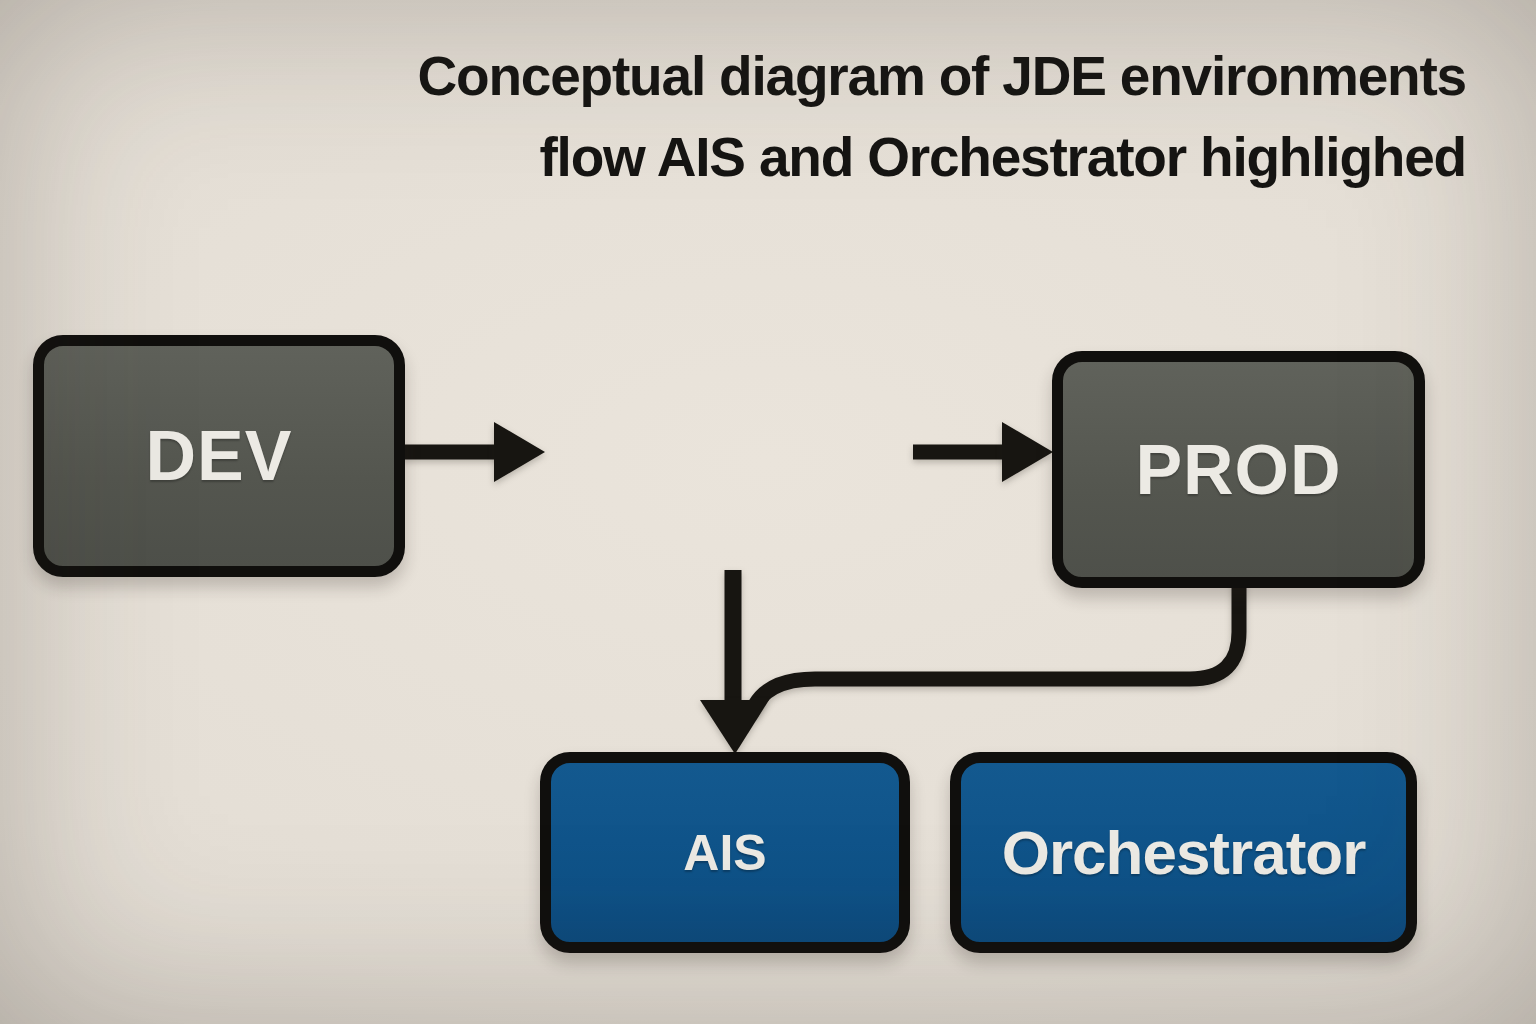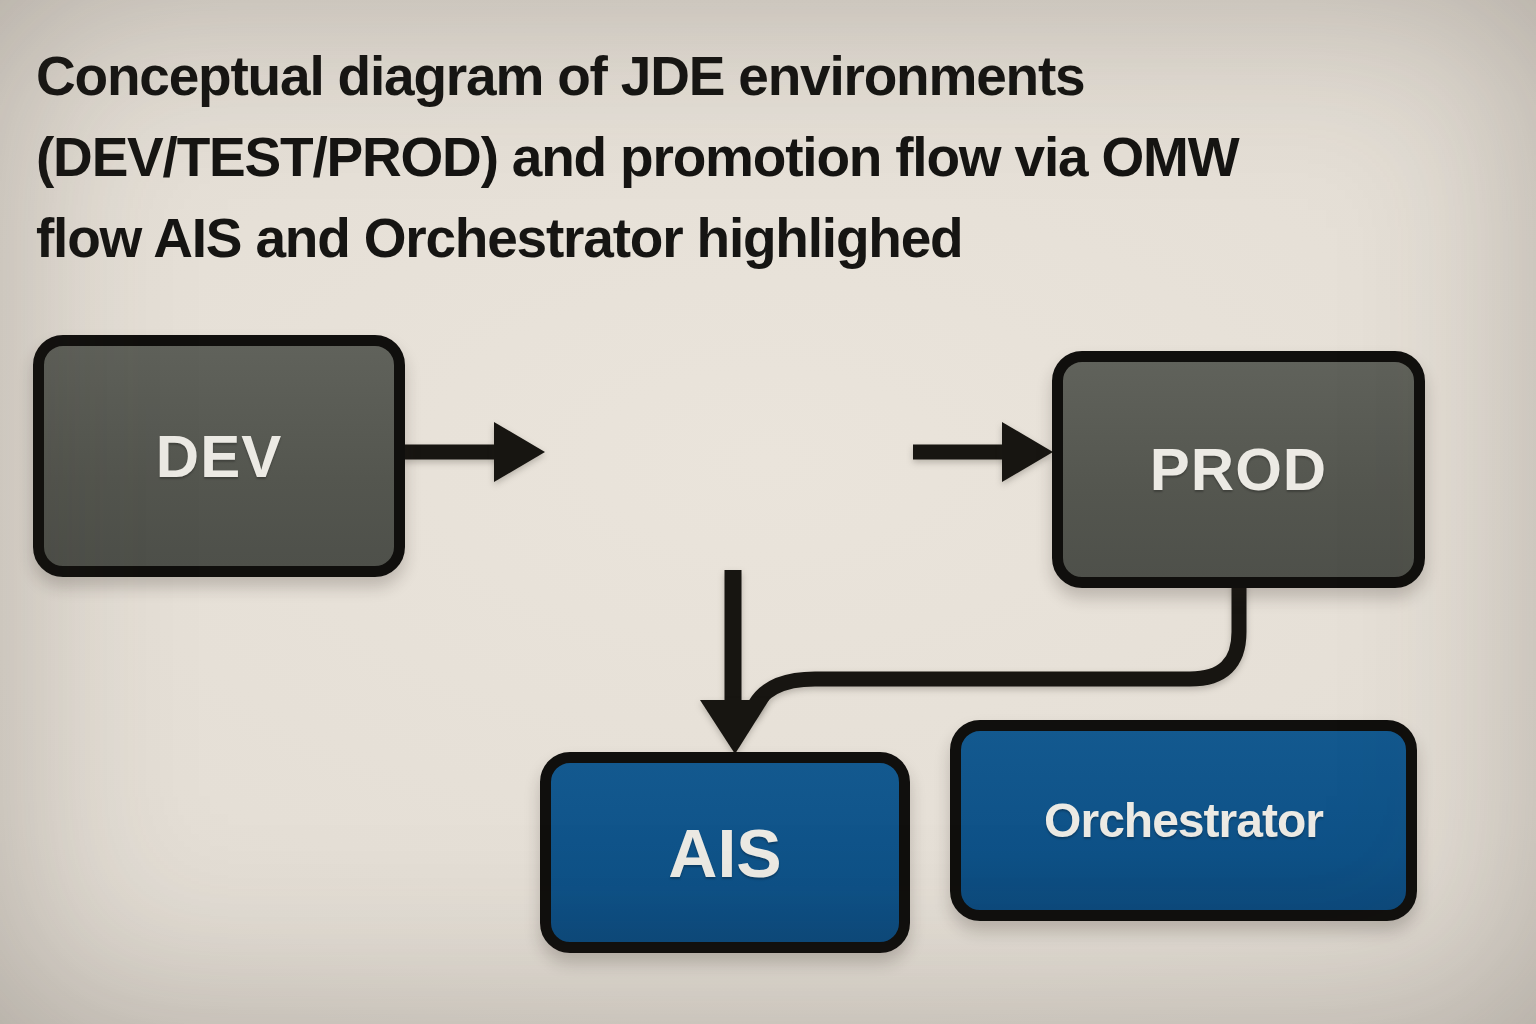--- a/index.html
+++ b/index.html
@@ -14,20 +14,21 @@
   *{margin:0;padding:0;box-sizing:border-box;}
   html,body{width:1536px;height:1024px;overflow:hidden;}
   body{
     font-family:"Liberation Sans", sans-serif;
     background:var(--background);
   }
   .stage{
     position:relative;
     width:1536px;height:1024px;
     background:radial-gradient(ellipse 120% 95% at 50% 45%, #eae4db 0%, #e4ded5 55%, #d2ccc4 100%);
+    text-align:right;
   }
   .stage::after{
     content:"";
     position:absolute;inset:0;
     box-shadow:inset 0 0 190px rgba(55,46,38,0.28);
     pointer-events:none;
   }
   .title{
     position:absolute;
     left:36px;top:36px;
@@ -44,47 +45,46 @@
     display:flex;align-items:center;justify-content:center;
     border:11px solid var(--box-border);
     border-radius:30px;
     color:var(--box-text);
     font-weight:bold;
     box-shadow:0 10px 16px rgba(40,34,26,0.22);
     text-shadow:0 2px 2px rgba(0,0,0,0.25);
   }
   .node.env{
     background:linear-gradient(180deg,#60625b 0%,#54564f 60%,#4e504a 100%);
-    font-size:60px;
+    font-size:70px;
     letter-spacing:1px;
   }
   .node.highlight{
     background:linear-gradient(180deg,#13598f 0%,#0e5187 70%,#0c4a7d 100%);
   }
   #node-dev {left:33px;  top:335px; width:372px; height:242px;}
   #node-test{left:543px; top:336px; width:372px; height:239px;}
   #node-prod{left:1052px;top:335px; width:373px; height:237px;margin-top:16px;}
-  #node-ais {left:540px; top:752px; width:370px; height:201px; font-size:68px;}
-  #node-orchestrator{left:950px;top:720px;width:467px;height:201px;font-size:48px;letter-spacing:-1px;}
+  #node-ais {left:540px; top:752px; width:370px; height:201px; font-size:50px;}
+  #node-orchestrator{left:950px;top:752px;width:467px;height:201px;font-size:62px;letter-spacing:-1px;}
   svg.connectors{
     position:absolute;left:0;top:0;width:1536px;height:1024px;
     pointer-events:none;
   }
   svg.connectors path, svg.connectors polygon{
     filter:drop-shadow(0 3px 3px rgba(40,34,26,0.25));
   }
 </style>
 </head>
 <body>
 
 <div class="stage">
 
   <h1 class="title">
     <span>Conceptual diagram of JDE environments</span>
-    <span>(DEV/TEST/PROD) and promotion flow via OMW</span>
     <span>flow AIS and Orchestrator highlighed</span>
   </h1>
 
   <svg class="connectors" viewBox="0 0 1536 1024">
 
     <path d="M 402 452 H 500" stroke="var(--connector)" stroke-width="15" fill="none"></path>
     <polygon points="494,422 545,452 494,482" fill="var(--connector)"></polygon>
 
     <path d="M 913 452 H 1008" stroke="var(--connector)" stroke-width="15" fill="none"></path>
     <polygon points="1002,422 1053,452 1002,482" fill="var(--connector)"></polygon>

